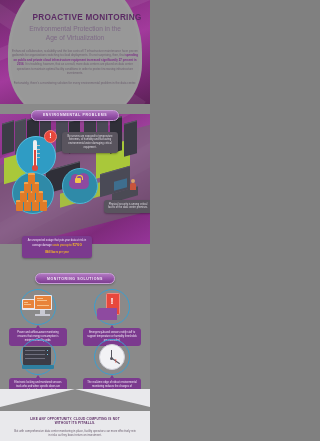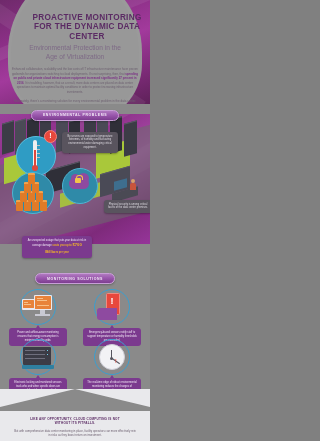--- a/index.html
+++ b/index.html
@@ -407,21 +407,20 @@
 <div class="page">
 
   <div class="header">
     <div class="hdr-ray" style="left:-20px; top:-10px; width:200px; height:16px; transform:rotate(34deg);"></div>
     <div class="hdr-ray" style="left:-30px; top:60px; width:220px; height:12px; transform:rotate(-22deg);"></div>
     <div class="hdr-oval"></div>
     <div class="hdr-oval-in"></div>
 
     <div class="hdr-content">
       <div class="title-1">PROACTIVE MONITORING</div>
-      <div class="title-2">FOR THE DYNAMIC DATA CENTER</div>
       <div class="subtitle">
         <span>Environmental Protection in the</span><br>
         <span>Age of Virtualization</span>
       </div>
       <div class="hdr-body">
         <span>Enhanced collaboration, scalability and the low costs of IT infrastructure maintenance have proven godsends for organizations switching to cloud deployments.</span>
         <span>It's not surprising, then, that </span><span class="hl">spending on public and private cloud infrastructure equipment increased significantly 27 percent in 2016</span><span>. It is troubling, however, that as a result, more data centers are placed on data center operations to maintain optimal facility conditions in order to protect increasing infrastructure investments.</span>
       </div>
       <div class="hdr-closing">Fortunately, there's a monitoring solution for every environmental problem in the data center.</div>
     </div>

